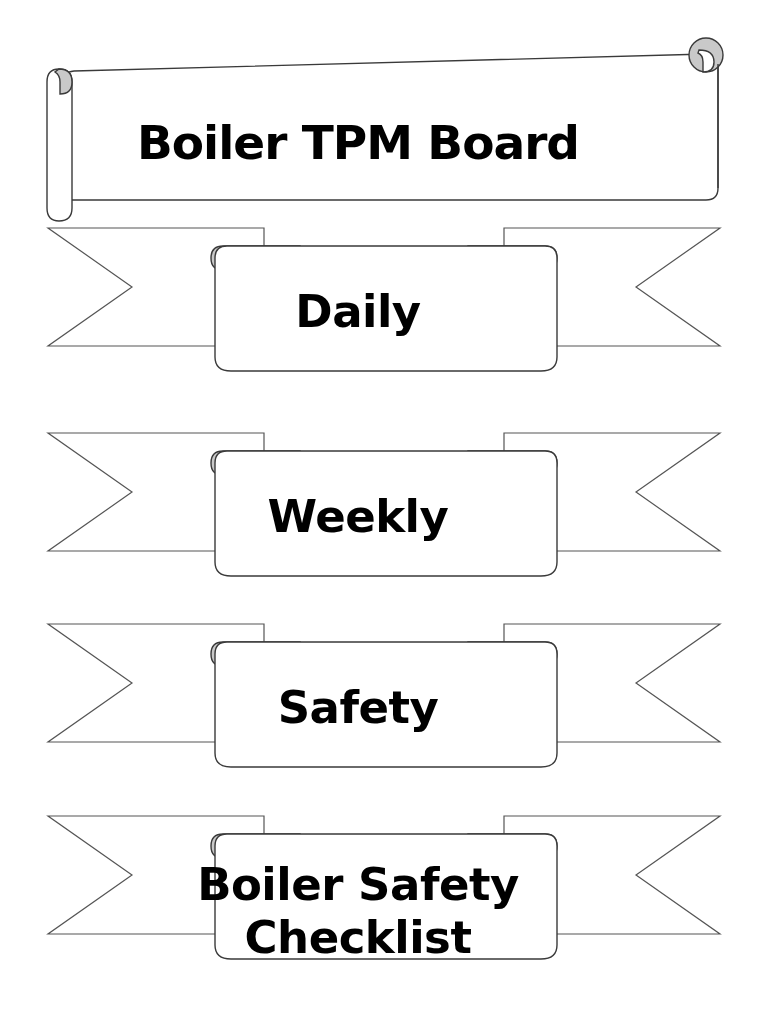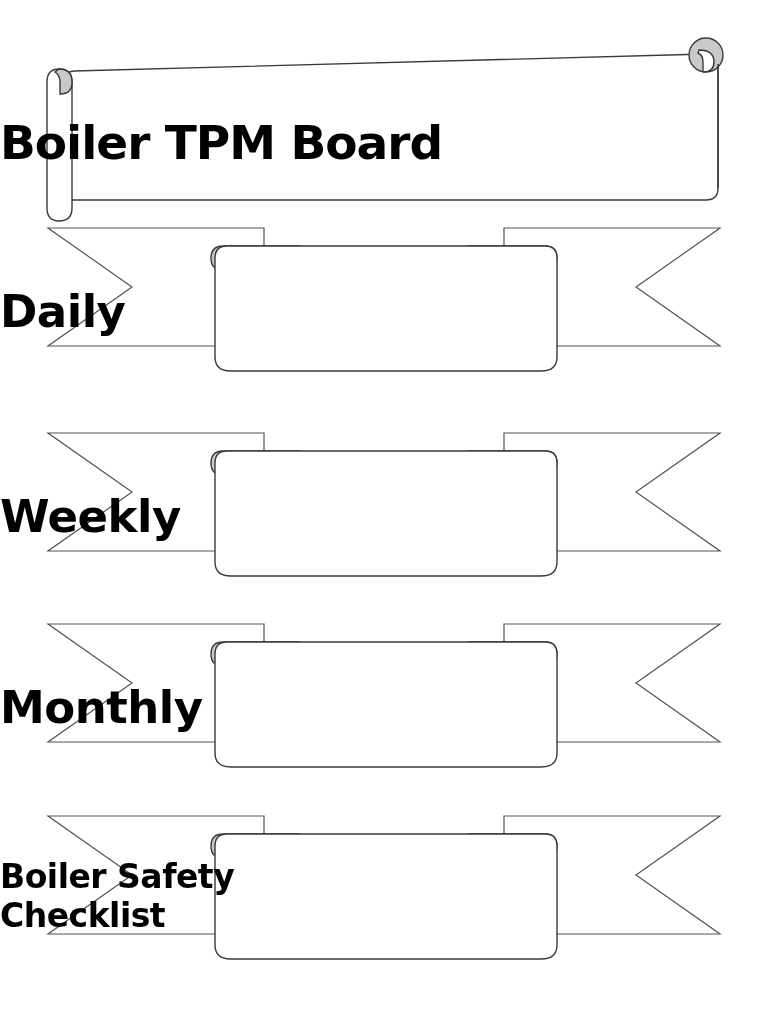--- a/index.html
+++ b/index.html
@@ -32,39 +32,40 @@
     display: block;
     width: 768px;
     overflow: visible;
   }
 
   
   .banner-text {
     position: absolute;
     left: 0;
     width: 660px;
-    text-align: left;
+    text-align: center;
     color: #000000;
     font-weight: bold;
     font-family: "DejaVu Sans", "Liberation Sans", sans-serif;
     letter-spacing: -0.5px;
     line-height: 1.06;
     pointer-events: none;
     white-space: pre-line;
+    padding-left: 28px;
   }
 
   .title-text {
     font-size: 47px;
     letter-spacing: -1px;
   }
   .ribbon-text-lg {
     font-size: 45px;
   }
   .ribbon-text-sm {
-    font-size: 33px;
+    font-size: 45px;
     line-height: 1.18;
   }
 
   
   .shape-fill   { fill: #ffffff; }
   .shape-gray   { fill: #c9c9c9; }
   .shape-stroke { stroke: #3a3a3a; stroke-width: 1.4; }
   .shape-stroke-thin { stroke: #555555; stroke-width: 1.2; }
 </style>
 </head>
@@ -174,21 +175,21 @@
                Q 215 22 227 22
                L 545 22
                Q 557 22 557 34
                L 557 133
                Q 557 147 541 147
                L 231 147
                Q 215 147 215 133
                Z" class="shape-fill shape-stroke"></path>
     </svg>
 
-    <div class="banner-text ribbon-text-lg" style="top:64px;">Monthly</div>
+    <div class="banner-text ribbon-text-lg" style="top:64px;">Safety</div>
   </div>
 
   <div class="banner" style="top:812px;">
     <svg viewBox="0 0 768 152" height="152" xmlns="http://www.w3.org/2000/svg">
       <path d="M 48 4 L 264 4 L 264 122 L 48 122 L 132 63 Z" class="shape-fill shape-stroke-thin"></path>
       <path d="M 720 4 L 504 4 L 504 122 L 720 122 L 636 63 Z" class="shape-fill shape-stroke-thin"></path>
       <path d="M 223 22 L 300 22 L 300 46 L 223 46
                Q 211 46 211 34 Q 211 22 223 22 Z" class="shape-gray shape-stroke"></path>
       <path d="M 545 22 L 468 22 L 468 46 L 545 46
                Q 557 46 557 34 Q 557 22 545 22 Z" class="shape-gray shape-stroke"></path>

